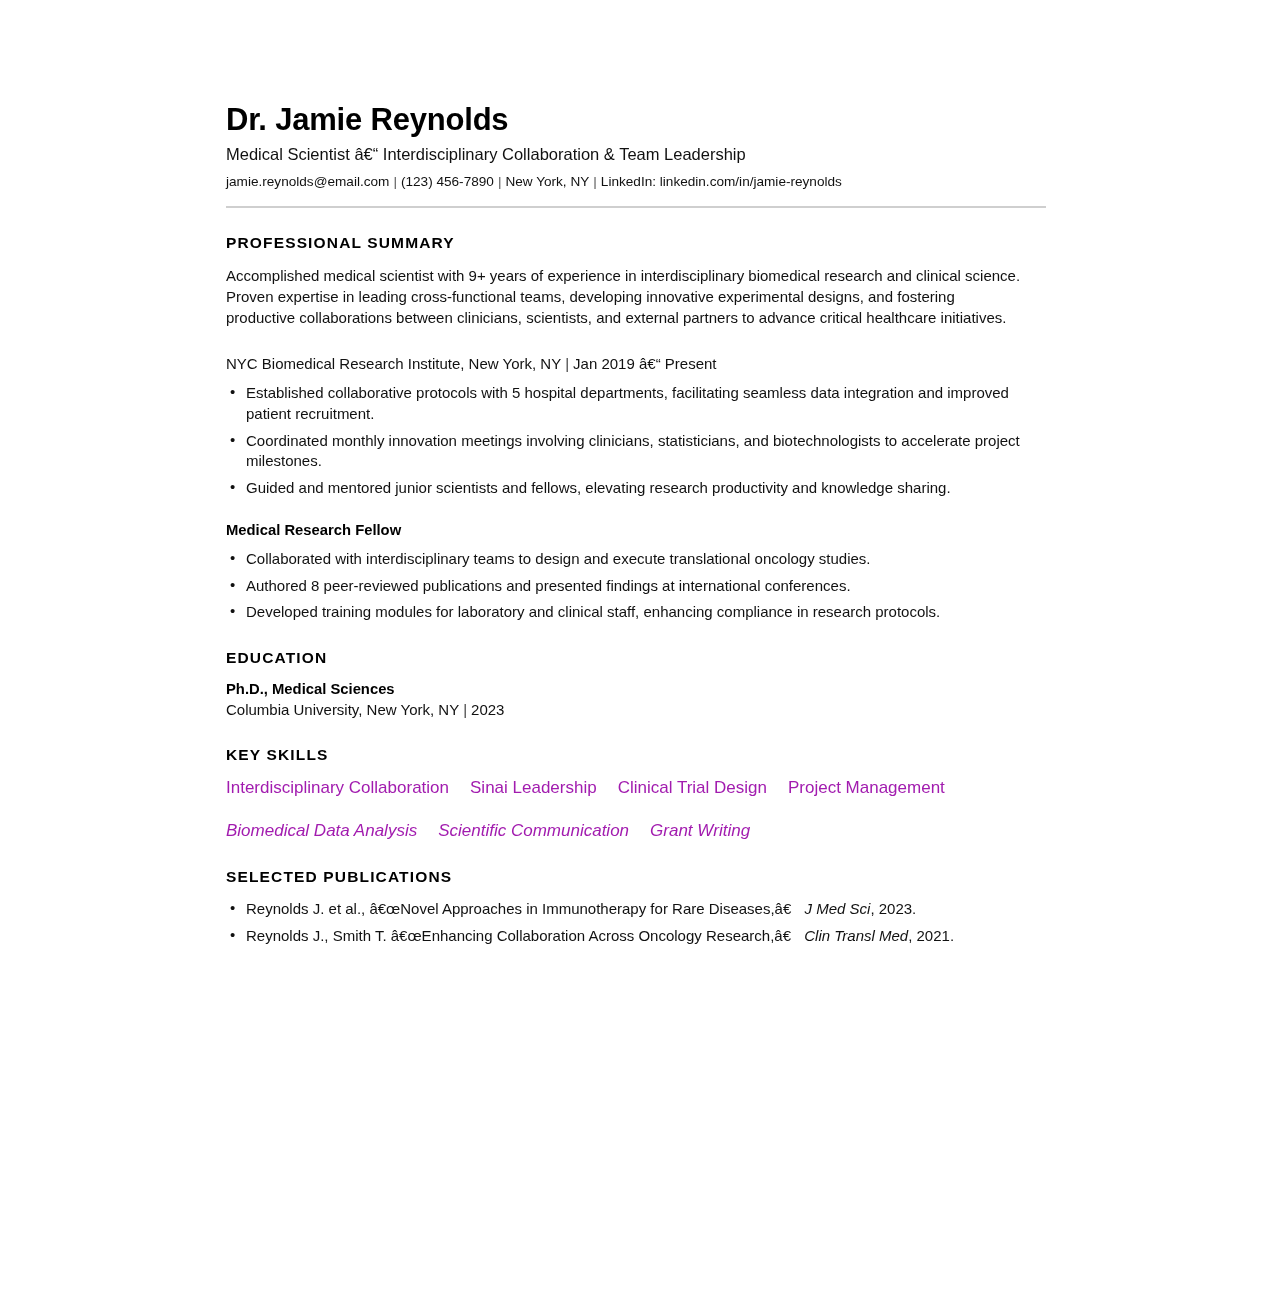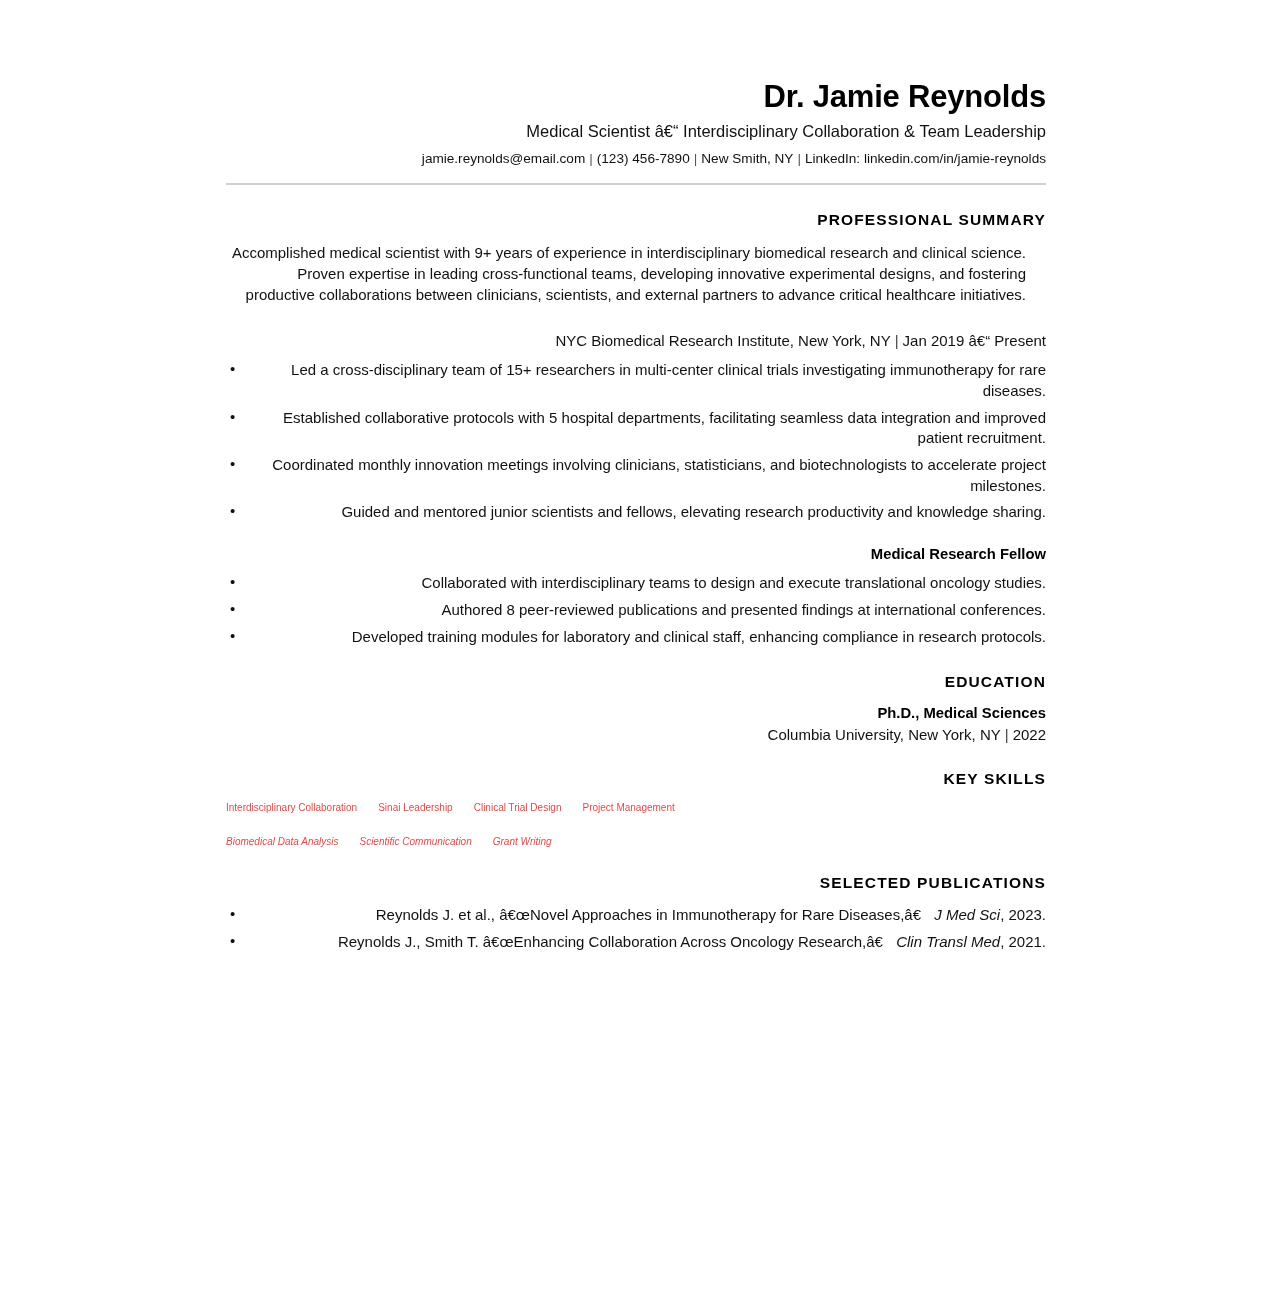--- a/index.html
+++ b/index.html
@@ -17,23 +17,22 @@
   .page {
     width: 1278px;
     height: 1300px;
     position: relative;
     background: #ffffff;
     box-sizing: border-box;
   }
   .resume {
     position: absolute;
     left: 226px;
-    top: 80px;
+    top: 103px;
     width: 820px;
-    text-align: right;
   }
 
   
   .name {
     font-size: 31px;
     font-weight: bold;
     line-height: 1.12;
     letter-spacing: -0.2px;
     margin: 0 0 6px 0;
     color: #000;
@@ -132,23 +131,23 @@
     color: #111;
   }
 
   
   .edu-entry + .edu-entry {
     margin-top: 19px;
   }
 
   
   .skills-row {
-    font-size: 10px;
+    font-size: 17px;
     line-height: 1.3;
-    color: #ef4444;
+    color: #a21caf;
     margin: 0;
     display: flex;
     flex-wrap: wrap;
   }
   .skills-row + .skills-row {
     margin-top: 21px;
     font-style: italic;
   }
   .skill {
     margin-right: 21px;
@@ -184,38 +183,37 @@
 </head>
 <body>
 
 <div class="page">
   <div class="resume">
 
     <div>
       <h1 class="name">Dr. Jamie Reynolds</h1>
       <div class="tagline">Medical Scientist â€“ Interdisciplinary Collaboration &amp; Team Leadership</div>
       <div class="contact">
-        <span>jamie.reynolds@email.com</span><span class="sep">|</span><span>(123) 456-7890</span><span class="sep">|</span><span>New Smith, NY</span><span class="sep">|</span><span>LinkedIn: linkedin.com/in/jamie-reynolds</span>
+        <span>jamie.reynolds@email.com</span><span class="sep">|</span><span>(123) 456-7890</span><span class="sep">|</span><span>New York, NY</span><span class="sep">|</span><span>LinkedIn: linkedin.com/in/jamie-reynolds</span>
       </div>
       <hr class="rule">
     </div>
 
     <div class="section">
       <h2 class="section-title">PROFESSIONAL SUMMARY</h2>
       <p class="summary">Accomplished medical scientist with 9+ years of experience in interdisciplinary biomedical research and clinical science. Proven expertise in leading cross-functional teams, developing innovative experimental designs, and fostering productive collaborations between clinicians, scientists, and external partners to advance critical healthcare initiatives.</p>
     </div>
 
     <div class="section">
 
       <div class="entry">
         <div class="entry-meta">
           <span>NYC Biomedical Research Institute, New York, NY</span><span class="sep">|</span><span>Jan 2019 â€“ Present</span>
         </div>
         <ul class="bullets">
-          <li>Led a cross-disciplinary team of 15+ researchers in multi-center clinical trials investigating immunotherapy for rare diseases.</li>
           <li>Established collaborative protocols with 5 hospital departments, facilitating seamless data integration and improved patient recruitment.</li>
           <li>Coordinated monthly innovation meetings involving clinicians, statisticians, and biotechnologists to accelerate project milestones.</li>
           <li>Guided and mentored junior scientists and fellows, elevating research productivity and knowledge sharing.</li>
         </ul>
       </div>
 
       <div class="entry">
         <div class="entry-title">Medical Research Fellow</div>
         <ul class="bullets">
           <li>Collaborated with interdisciplinary teams to design and execute translational oncology studies.</li>
@@ -224,21 +222,21 @@
         </ul>
       </div>
     </div>
 
     <div class="section">
       <h2 class="section-title">EDUCATION</h2>
 
       <div class="edu-entry">
         <div class="entry-title">Ph.D., Medical Sciences</div>
         <div class="entry-meta">
-          <span>Columbia University, New York, NY</span><span class="sep">|</span><span>2022</span>
+          <span>Columbia University, New York, NY</span><span class="sep">|</span><span>2023</span>
         </div>
       </div>
 
     </div>
 
     <div class="section">
       <h2 class="section-title">KEY SKILLS</h2>
 
       <div class="skills-row">
         <span class="skill">Interdisciplinary Collaboration</span>

